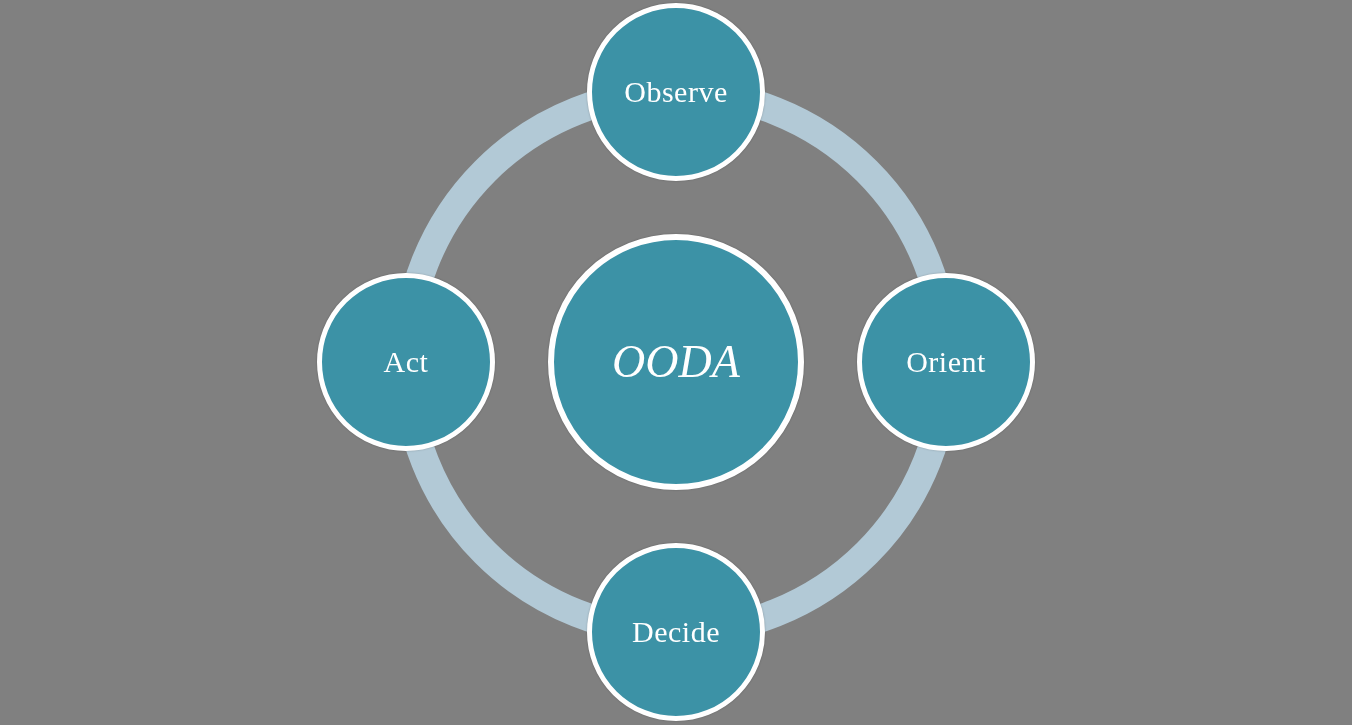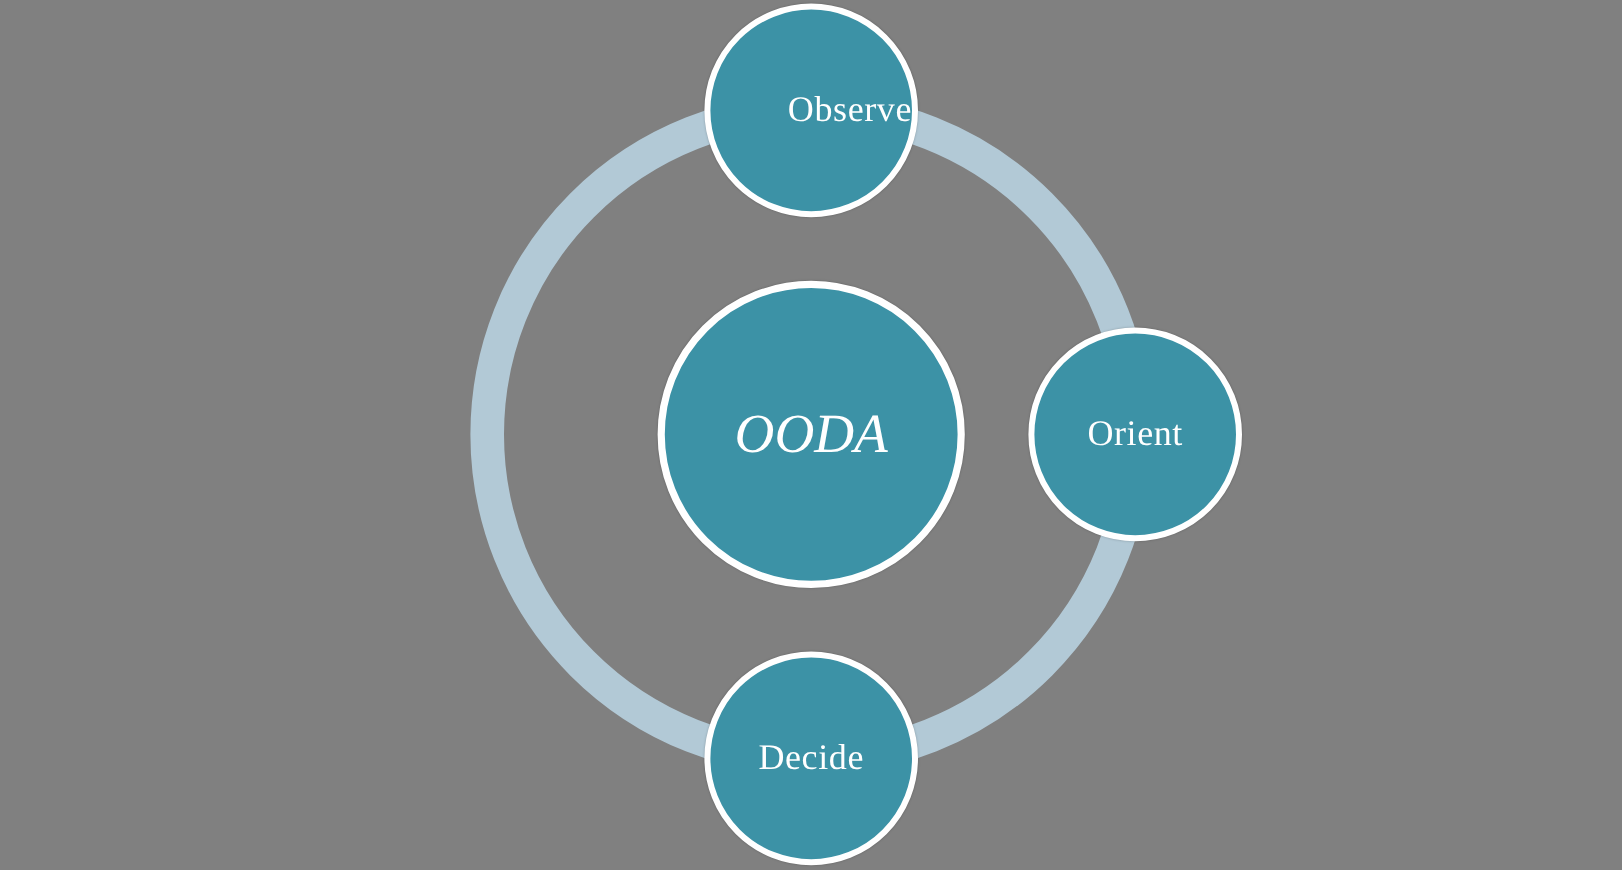--- a/index.html
+++ b/index.html
@@ -48,21 +48,21 @@
     font-size: 30px;
     letter-spacing: 0.5px;
   }
   .node.center {
     width: 256px;
     height: 256px;
     border-width: 6px;
     font-size: 46px;
     line-height: 1.32;
   }
-  .node-observe { left: 587px; top: 3px; justify-content: flex-end;   }
+  .node-observe { left: 587px; top: 3px;   }
   .node-orient  { left: 857px; top: 273px; }
   .node-decide  { left: 587px; top: 543px; }
   .node-act     { left: 317px; top: 273px; }
   .node-center  { left: 548px; top: 234px; font-style: italic; }
   .center-label span { display: block; }
 </style>
 </head>
 <body>
 
 <div class="canvas" style="--background: #808080; --node-fill: #3C92A6; --node-border: #FFFFFF; --ring: #B2C9D6; --label-text: #FFFFFF;">
@@ -74,20 +74,23 @@
   </div>
 
   <div class="node satellite node-orient">
     <span>Orient</span>
   </div>
 
   <div class="node satellite node-decide">
     <span>Decide</span>
   </div>
 
+  <div class="node satellite node-act">
+    <span>Act</span>
+  </div>
 
   <div class="node center node-center">
     <div class="center-label">
       <span>OODA</span>
     </div>
   </div>
 
 </div>
 
 </body></html>

